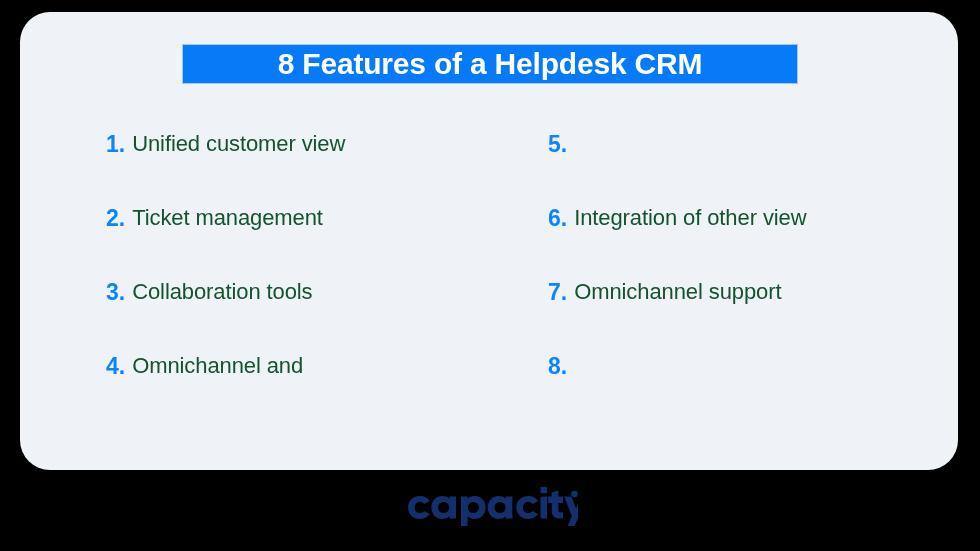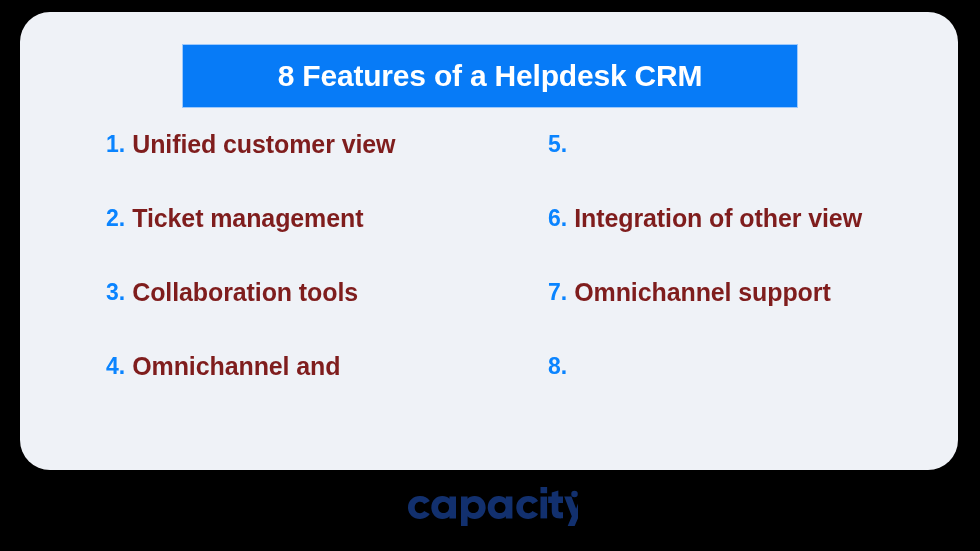--- a/index.html
+++ b/index.html
@@ -34,21 +34,21 @@
     border-radius: 30px;
     box-sizing: border-box;
   }
 
   
   .banner {
     position: absolute;
     left: 162px;
     top: 32px;
     width: 616px;
-    height: 64px;
+    height: 40px;
     background: #077bf7;
     border: 1px solid #9ec9fb;
     box-sizing: border-box;
     display: flex;
     align-items: center;
     justify-content: center;
   }
   .banner-title {
     color: #ffffff;
     font-size: 30px;
@@ -86,23 +86,23 @@
   .feat-num {
     color: #0a84ff;
     font-size: 23px;
     font-weight: bold;
     line-height: 28px;
     flex: 0 0 auto;
     margin-right: 7px;
     white-space: nowrap;
   }
   .feat-text {
-    color: #7f1d1d;
-    font-size: 25px;
-    font-weight: bold;
+    color: #14532d;
+    font-size: 22px;
+    font-weight: normal;
     line-height: 28px;
     letter-spacing: -0.1px;
   }
   .feat-text .line2 {
     display: block;
   }
 
   
   .logo-wrap {
     position: absolute;

